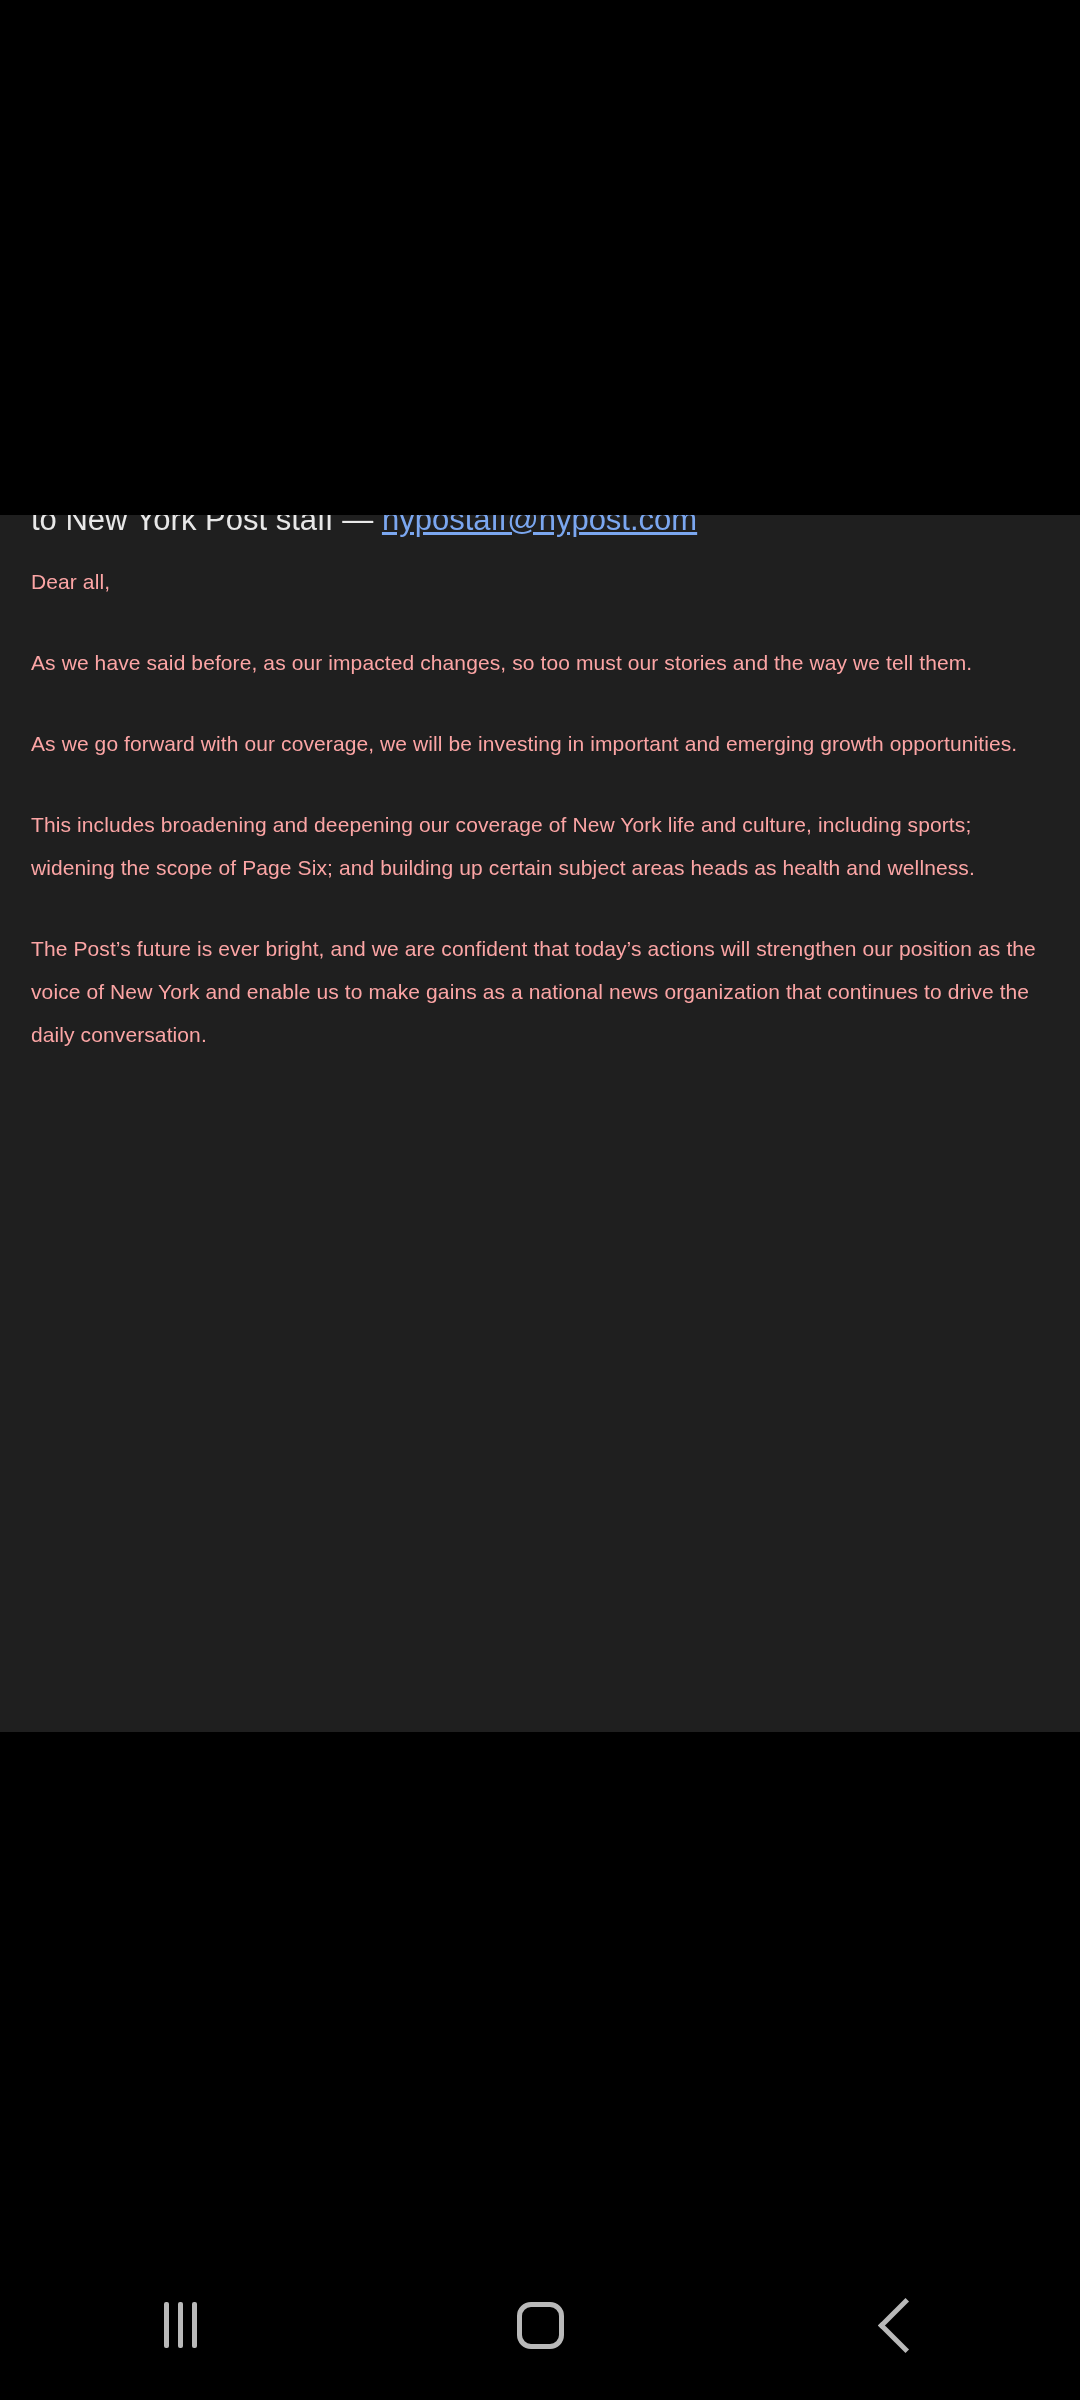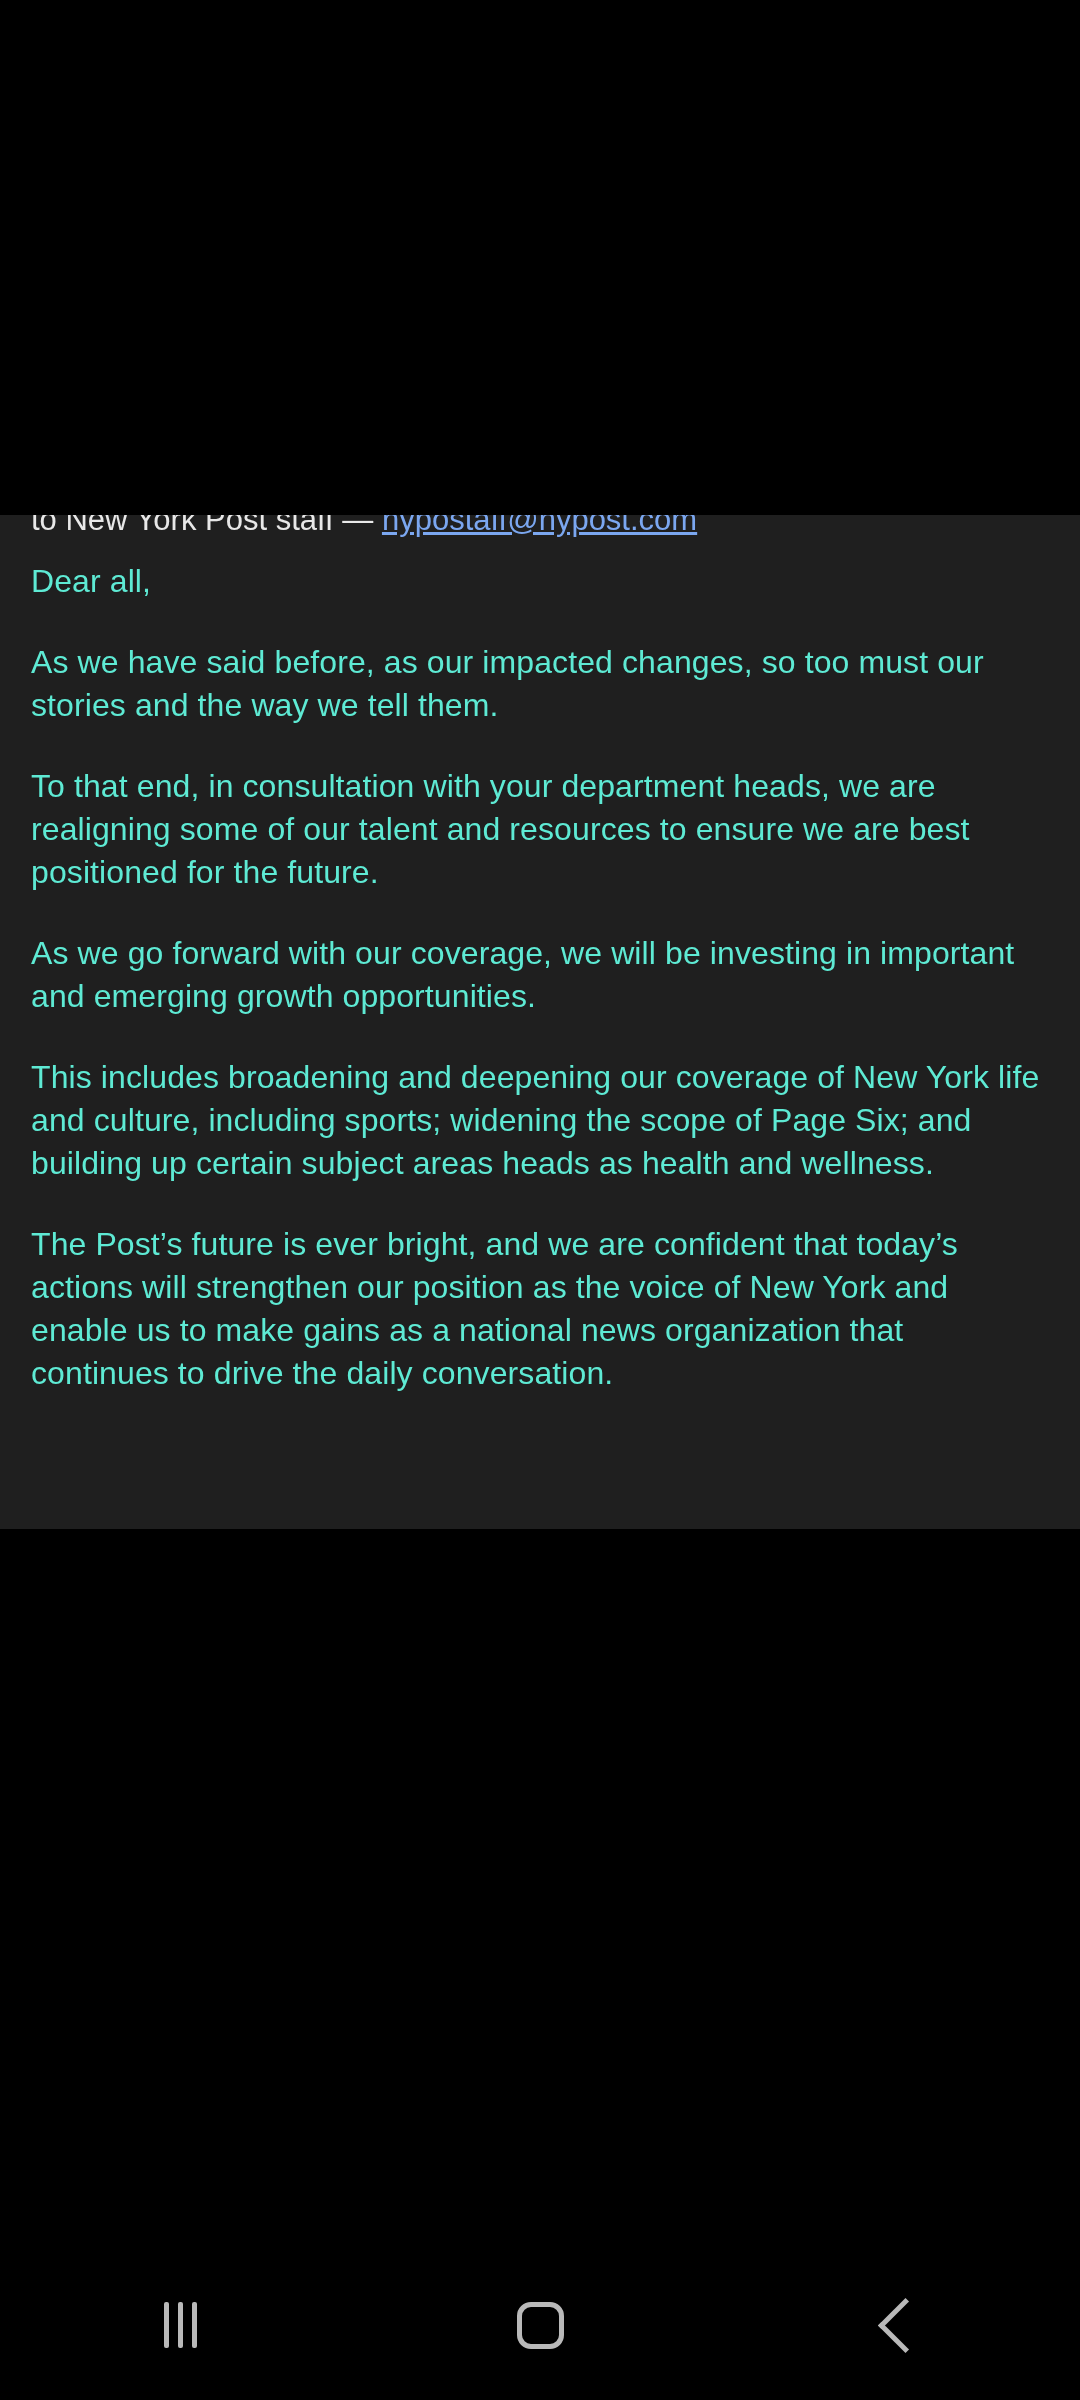--- a/index.html
+++ b/index.html
@@ -31,21 +31,21 @@
     height: 515px;
     background: #000000;
   }
 
   
   .content-card {
     position: absolute;
     top: 515px;
     left: 0;
     width: 1080px;
-    height: 1014px;
+    height: 1217px;
     background: #1f1f1f;
     overflow: hidden;
   }
 
   
   .clipped-line {
     position: absolute;
     top: -18px;
     left: 31px;
     width: 1010px;
@@ -62,23 +62,23 @@
 
   .memo-body {
     position: absolute;
     top: 45px;
     left: 31px;
     width: 1014px;
   }
 
   .memo-body p {
     margin: 0 0 38px 0;
-    font-size: 32px;
+    font-size: 21px;
     line-height: 43px;
-    color: #5eead4;
+    color: #fca5a5;
     letter-spacing: 0.1px;
   }
 
   
   .bottom-black {
     position: absolute;
     top: 1732px;
     left: 0;
     width: 1080px;
     height: 668px;
@@ -140,21 +140,20 @@
 
   <div class="content-card">
 
     <div class="clipped-line">
       <span>to New York Post staff — </span><a class="email-link" href="#">nypostaff@nypost.com</a>
     </div>
 
     <div class="memo-body">
       <p>Dear all,</p>
       <p>As we have said before, as our impacted changes, so too must our stories and the way we tell them.</p>
-      <p>To that end, in consultation with your department heads, we are realigning some of our talent and resources to ensure we are best positioned for the future.</p>
       <p>As we go forward with our coverage, we will be investing in important and emerging growth opportunities.</p>
       <p>This includes broadening and deepening our coverage of New York life and culture, including sports; widening the scope of Page Six; and building up certain subject areas heads as health and wellness.</p>
       <p>The Post’s future is ever bright, and we are confident that today’s actions will strengthen our position as the voice of New York and enable us to make gains as a national news organization that continues to drive the daily conversation.</p>
 
     </div>
 
   </div>
 
   <div class="bottom-black"></div>
 

